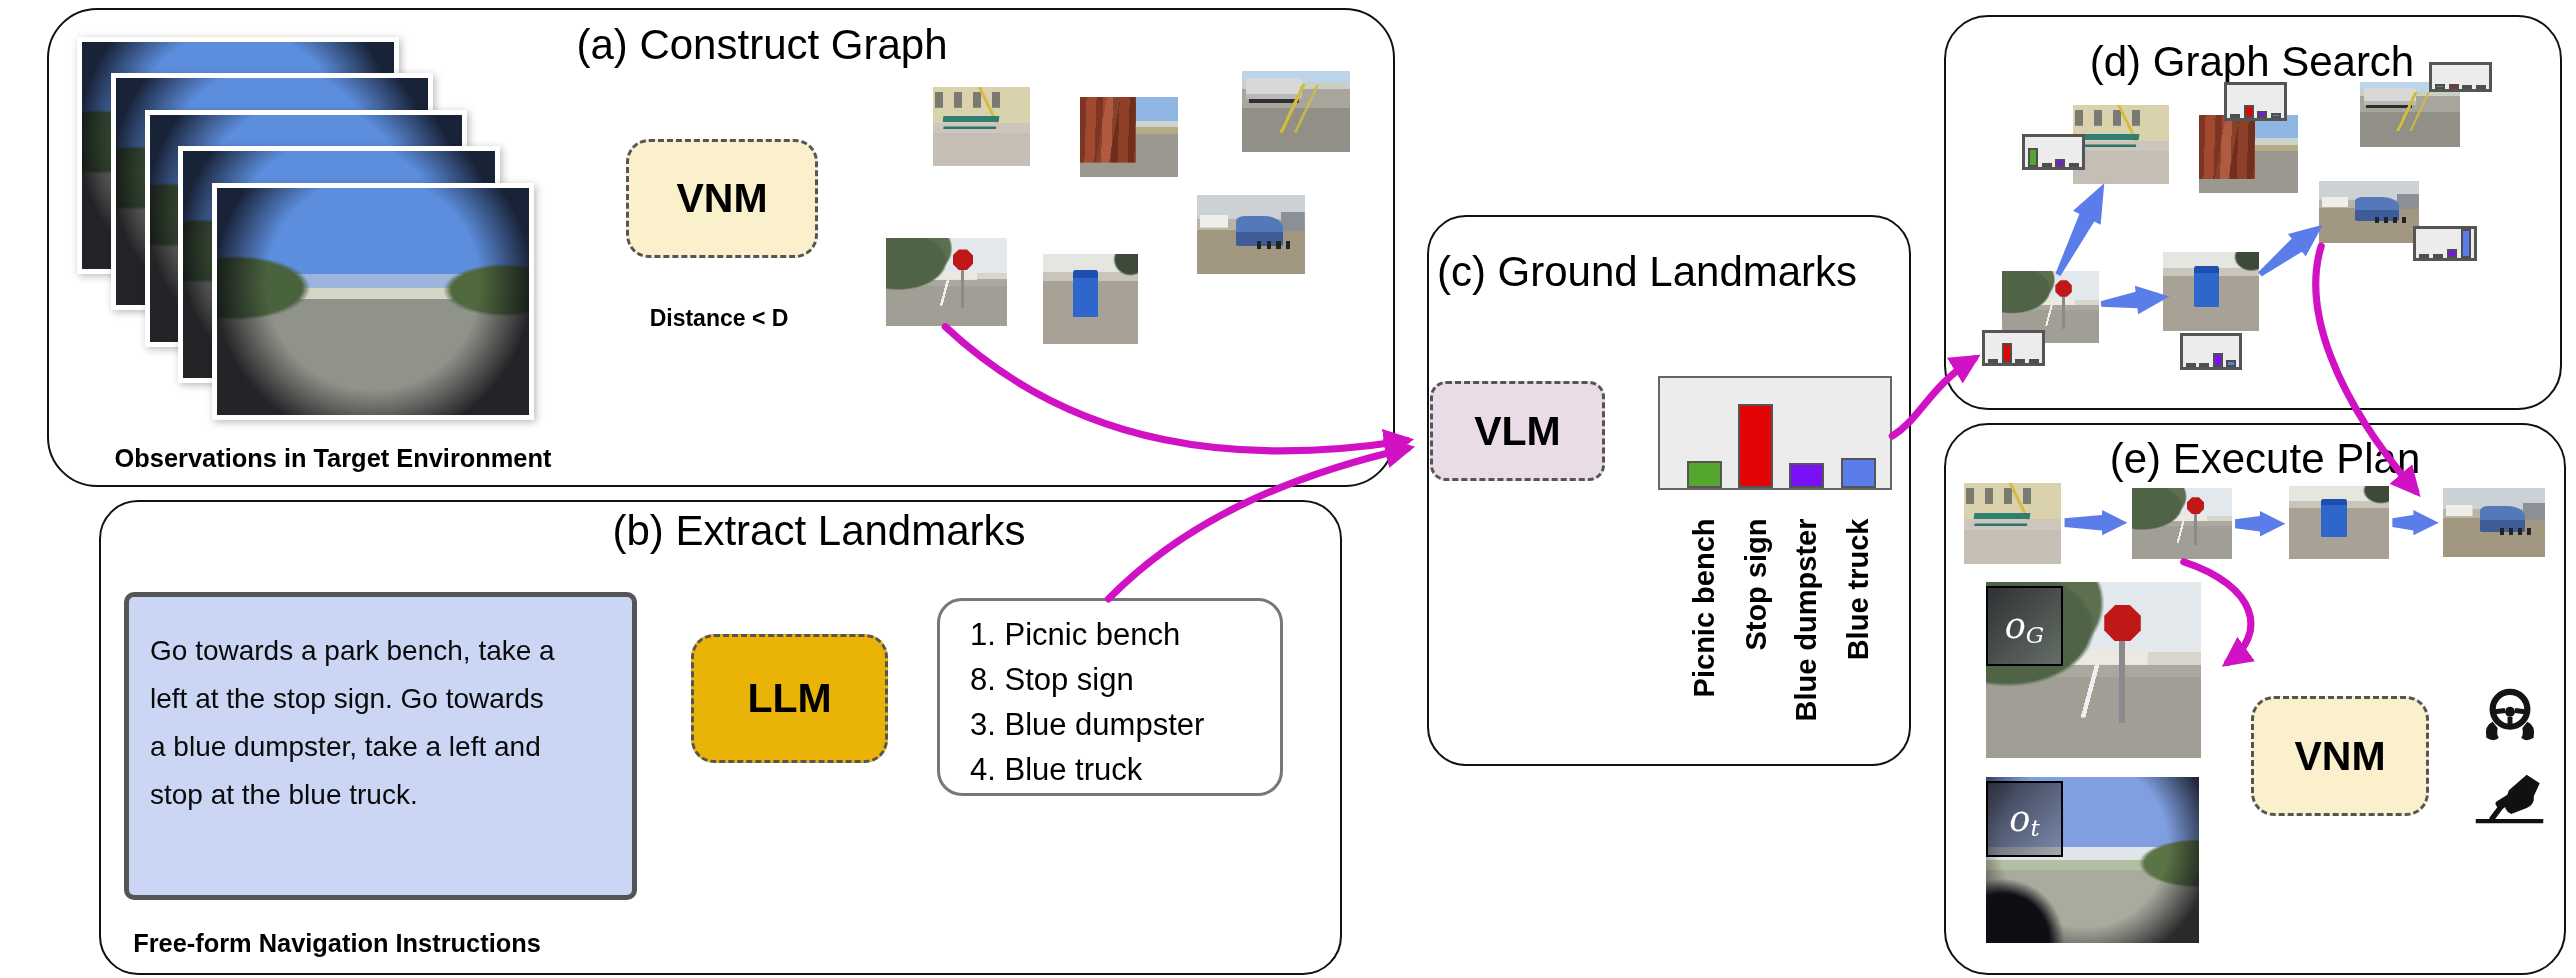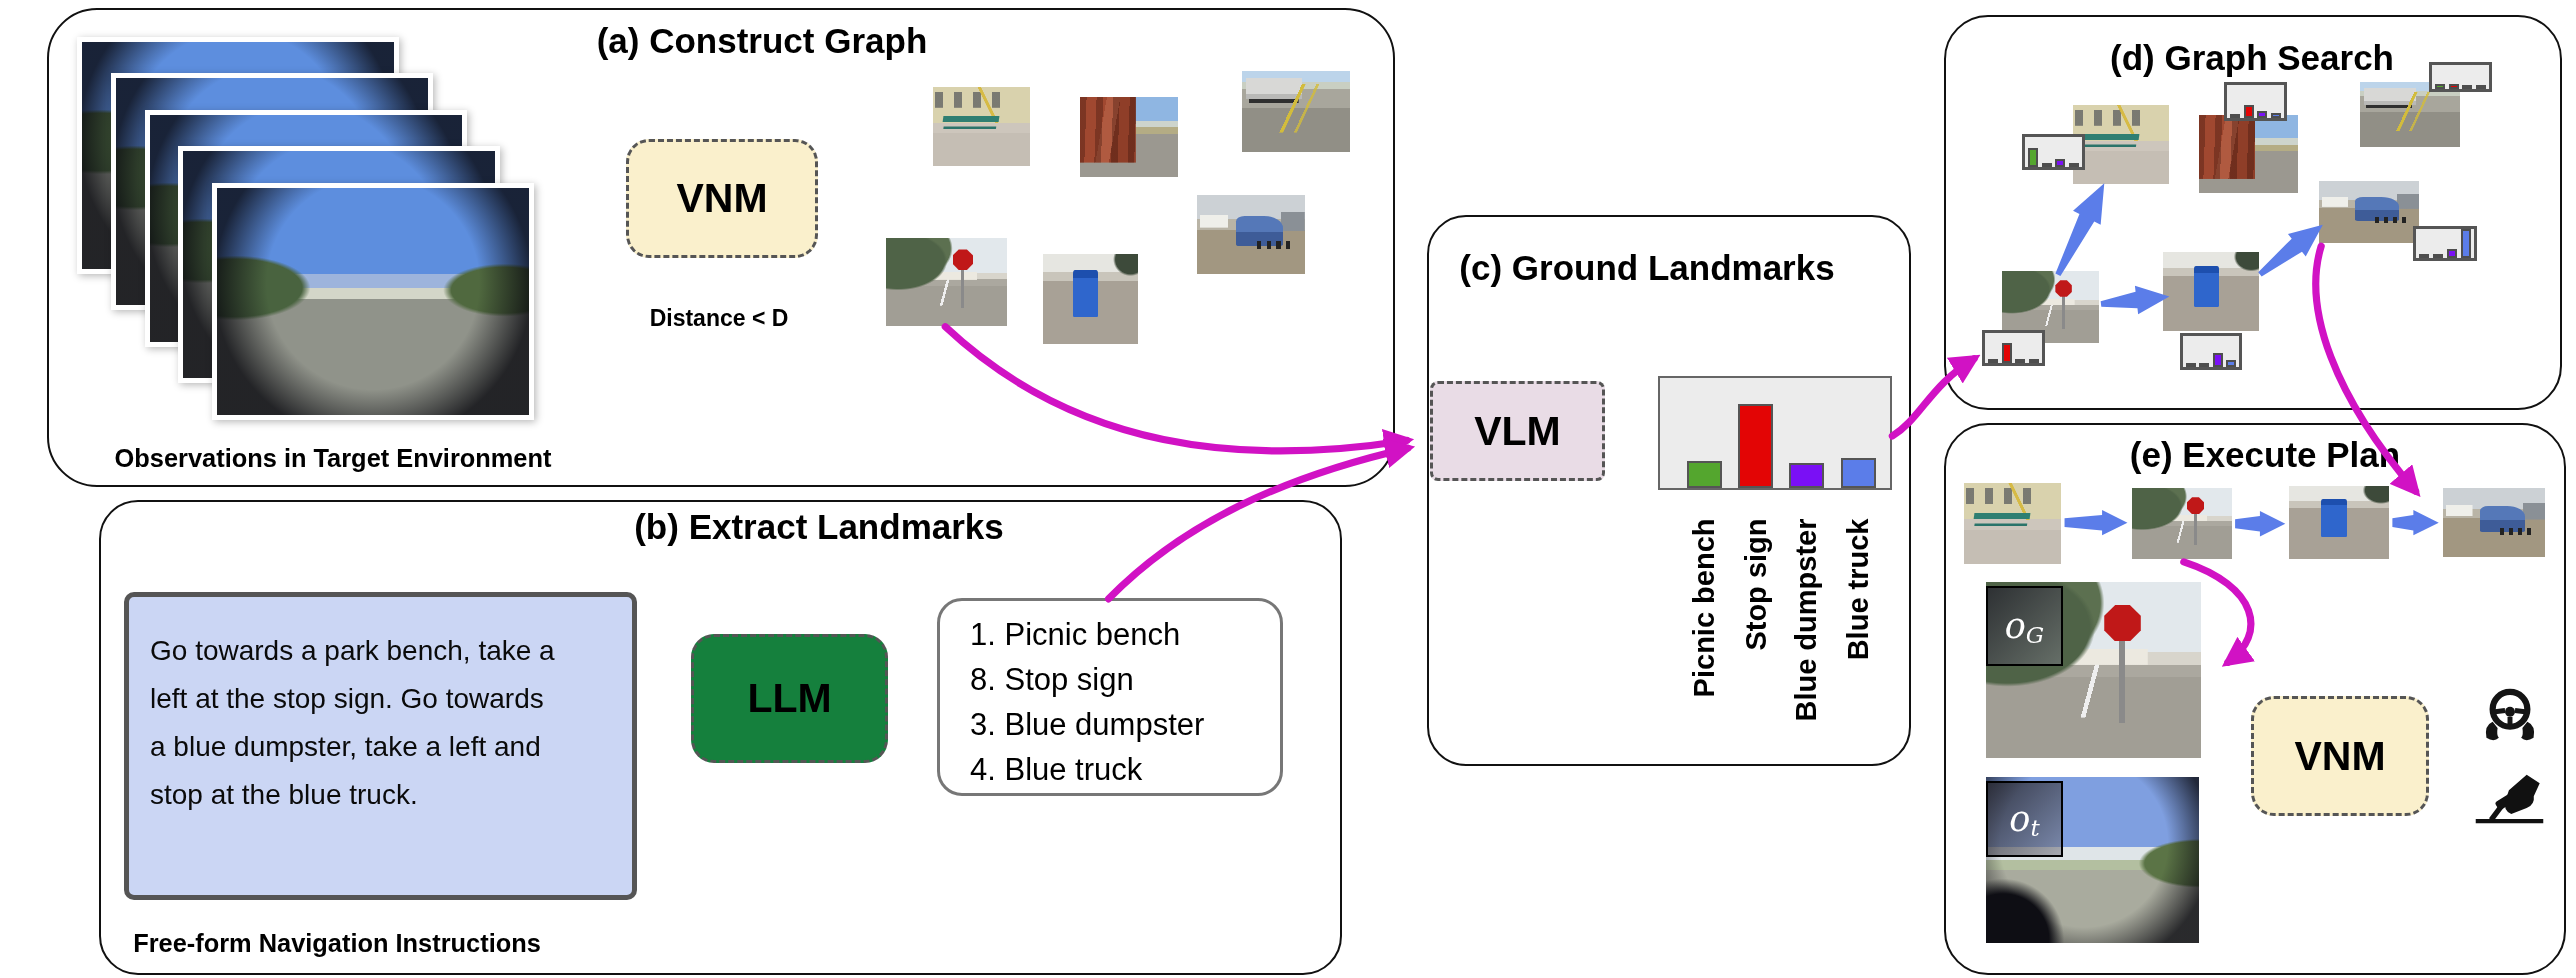--- a/index.html
+++ b/index.html
@@ -2,21 +2,21 @@
 <html style="font-size:8.8px"><head>
 <meta charset="utf-8">
 <style>
   html,body{margin:0;padding:0;background:#fff;}
   #canvas{position:relative;width:2576px;height:978px;background:#fff;overflow:hidden;
           font-family:"Liberation Sans",sans-serif;}
   svg.layer{position:absolute;left:0;top:0;width:2576px;height:978px;}
   #under{z-index:1;} #htmlayer{z-index:2;} #over{z-index:3;}
   #htmlayer{position:absolute;left:0;top:0;width:100%;height:100%;}
   .panel{position:absolute;border:2.8px solid #111;background:#fff;z-index:0;}
-  .ptitle{position:absolute;transform:translateX(-50%);font-size:35px;font-weight:bold;color:#000;
+  .ptitle{position:absolute;transform:translateX(-50%);font-size:42px;font-weight:normal;color:#000;
           white-space:nowrap;z-index:4;}
   .modelbox{position:absolute;border:3.9px dashed #555;border-radius:23px;display:flex;
             align-items:center;justify-content:center;font-size:41px;font-weight:bold;color:#000;z-index:4;}
   .caption{position:absolute;transform:translateX(-50%);font-size:25.4px;font-weight:bold;white-space:nowrap;z-index:4;}
   .bigtext{position:absolute;transform:translateX(-50%);font-size:23px;font-weight:bold;white-space:nowrap;z-index:4;}
   .bubble{position:absolute;border:5px solid #555;border-radius:10px;z-index:4;}
   .bubble .line{position:absolute;left:21px;font-size:28px;color:#0a0a0a;white-space:nowrap;}
   .listbox{position:absolute;border:3.9px solid #777;border-radius:25px;background:#fff;z-index:4;}
   .listbox .line{position:absolute;left:30px;font-size:31px;color:#000;white-space:nowrap;}
   .chartframe{position:absolute;background:#ececec;border:2.8px solid #666;z-index:4;}
@@ -140,31 +140,31 @@
     <div class="bigtext" style="left:719px;top:305px;">Distance &lt; D</div>
     <div class="caption" style="left:333px;top:444px;">Observations in Target Environment</div>
 
     <div class="bubble" style="left:124px;top:592px;width:503px;height:298px;background:#cbd6f4;">
       <div class="line" style="top:38px;">Go towards a park bench, take a</div>
       <div class="line" style="top:86px;">left at the stop sign. Go towards</div>
       <div class="line" style="top:134px;">a blue dumpster, take a left and</div>
       <div class="line" style="top:182px;">stop at the blue truck.</div>
     </div>
     <div class="caption" style="left:337px;top:929px;">Free-form Navigation Instructions</div>
-    <div class="modelbox" style="left:691px;top:634px;width:191px;height:123px;background:#15803d;">
+    <div class="modelbox" style="left:691px;top:634px;width:191px;height:123px;background:#eab308;">
         <span>LLM</span>
       </div>
     <div class="listbox" style="left:937px;top:598px;width:340px;height:192px;">
       <div class="line" style="top:15.5px;">1. Picnic bench</div>
       <div class="line" style="top:61px;">8. Stop sign</div>
       <div class="line" style="top:106px;">3. Blue dumpster</div>
       <div class="line" style="top:151px;">4. Blue truck</div>
     </div>
 
-    <div class="modelbox" style="left:1430px;top:381px;width:169px;height:94px;background:#e9dce6;border-radius:8px;">
+    <div class="modelbox" style="left:1430px;top:381px;width:169px;height:94px;background:#e9dce6;border-radius:16px;">
         <span>VLM</span>
       </div>
     <div class="chartframe" id="chart-c" style="left:1658px;top:376px;width:230px;height:110px;">
         <div class="cbar" style="left: 27px; width: 35px; height: 27px; background: rgb(84, 166, 46);"></div>
         <div class="cbar" style="left: 78px; width: 35px; height: 84px; background: rgb(227, 5, 5);"></div>
         <div class="cbar" style="left: 129px; width: 35px; height: 25px; background: rgb(122, 16, 245);"></div>
         <div class="cbar" style="left: 181px; width: 35px; height: 30px; background: rgb(91, 125, 233);"></div>
       </div>
 
     <div class="ph ph-stop-sign" style="left:1986px;top:582px;width:215px;height:176px;"></div>

